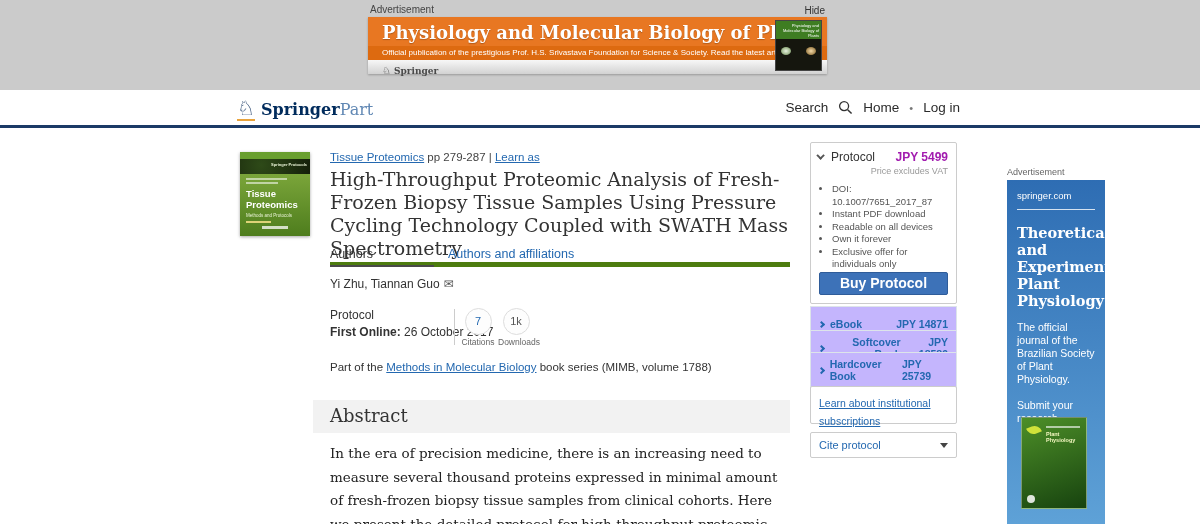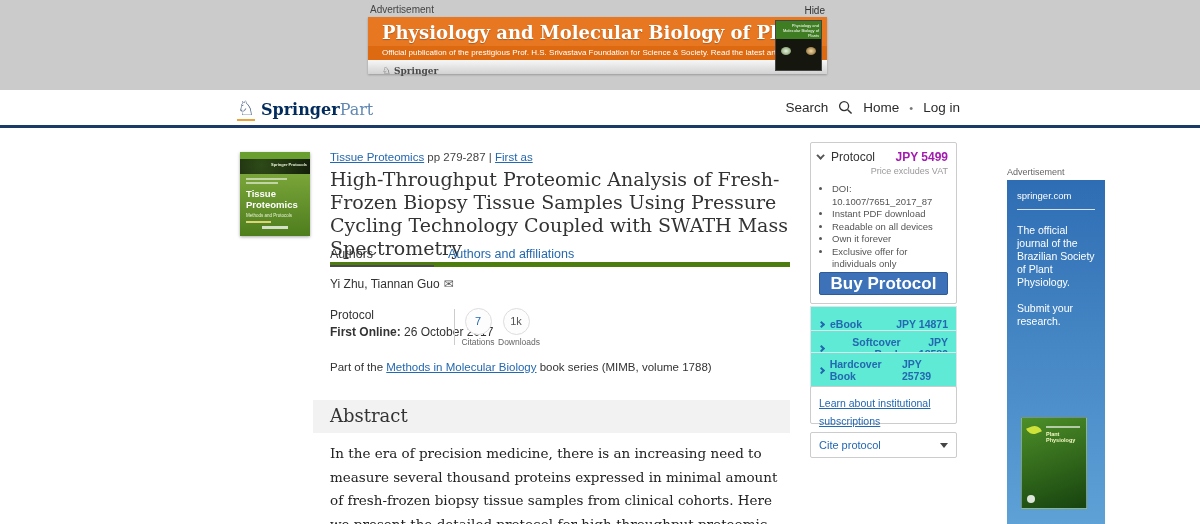--- a/index.html
+++ b/index.html
@@ -78,25 +78,25 @@
   #abs-text { position:absolute; left:330px; top:442px; width:462px; font-size:13.5px; line-height:23.5px; color:#222; text-align:left; }
 
   
   .sbox { position:absolute; left:810px; width:147px; background:#fff; border:1px solid #ccc; border-radius:2px; }
   #buybox { top:142px; height:162px; padding:7px 8px; }
   #buybox .row1 { display:flex; align-items:center; font-size:12px; color:#333; }
   #buybox .price { margin-left:auto; font-weight:bold; color:#a21caf; font-size:12px; }
   #buybox .vat { text-align:right; font-size:9px; color:#999; margin-top:2px; }
   #buybox ul { margin:7px 0 0 13px; }
   #buybox li { font-size:9.5px; color:#555; line-height:12.5px; }
-  #buy-btn { position:absolute; left:8px; right:8px; bottom:8px; height:23px; background:#3d72b8; border:1px solid #2f5c99; border-radius:2px; color:#fff; font-size:17px; font-weight:bold; text-align:center; line-height:21px; cursor:pointer; }
+  #buy-btn { position:absolute; left:8px; right:8px; bottom:8px; height:23px; background:#3d72b8; border:1px solid #2f5c99; border-radius:2px; color:#fff; font-size:14px; font-weight:bold; text-align:center; line-height:21px; cursor:pointer; }
   .chev-d { width:6px; height:6px; border-left:2px solid #555; border-bottom:2px solid #555; transform:rotate(-45deg) translateY(-2px); display:inline-block; margin-right:6px; }
   .chev-r { width:5px; height:5px; border-top:2px solid #2368b0; border-right:2px solid #2368b0; transform:rotate(45deg); display:inline-block; margin-right:6px; }
 
-  .offer { position:absolute; left:810px; width:147px; height:21px; background:#5eead4; border:1px solid #dde4ea; display:flex; align-items:center; padding:17px 8px; cursor:pointer; }
+  .offer { position:absolute; left:810px; width:147px; height:21px; background:#c4b5fd; border:1px solid #dde4ea; display:flex; align-items:center; padding:17px 8px; cursor:pointer; }
   .offer .olabel { font-size:10.5px; font-weight:bold; color:#2368b0; }
   .offer .oprice { margin-left:auto; font-size:10.5px; font-weight:bold; color:#2368b0; }
   #offer-0 { top:306px; } #offer-1 { top:330px;text-align:right; } #offer-2 { top:352px; }
 
   #instbox { top:386px; height:38px; padding:6px 8px; }
   #instbox a { font-size:10.5px; line-height:13px; color:#2368b0; text-decoration:underline; cursor:pointer; }
   #citebox { top:432px; height:26px; padding:0 8px; display:flex; align-items:center; cursor:pointer; }
   #citebox .cite-label { font-size:11px; color:#2368b0; }
   #citebox .caret { margin-left:auto; width:0; height:0; border-left:4px solid transparent; border-right:4px solid transparent; border-top:5px solid #444; }
 
@@ -166,21 +166,21 @@
   <div class="cv-title"><span>Tissue</span><br><span>Proteomics</span></div>
   <div class="cv-sub">Methods and Protocols</div>
   <div class="cv-ed"></div>
   <div class="cv-pub"><i></i></div>
 </div>
 
 <div id="breadcrumb">
   <a>Tissue Proteomics</a>
   <span>pp 279-287</span>
   <span>|</span>
-  <a>First as</a>
+  <a>Learn as</a>
 </div>
 <h1 id="title" class="serif">High-Throughput Proteomic Analysis of Fresh-Frozen Biopsy Tissue Samples Using Pressure Cycling Technology Coupled with SWATH Mass Spectrometry</h1>
 
 <div id="tabs">
   <span id="tab-authors">Authors</span>
   <span id="tab-affil">Authors and affiliations</span>
 </div>
 <div id="authors">
   <span>Yi Zhu, Tiannan Guo</span><span class="mail">✉</span>
 </div>
@@ -248,20 +248,21 @@
 </div>
 <div class="sbox" id="citebox">
   <span class="cite-label">Cite protocol</span>
   <span class="caret"></span>
 </div>
 
 <span id="rad-label">Advertisement</span>
 <div id="rad">
   <div class="site">springer.com</div>
   <hr>
+  <div class="rtitle serif">Theoretical and Experimental Plant Physiology</div>
   <div class="rbody">The official journal of the Brazilian Society of Plant Physiology.</div>
   <div class="rcta">Submit your research.</div>
   <div id="rad-cover">
     <i class="leaf"></i>
     <i class="l1"></i>
     <span class="ct">Plant Physiology</span>
     <i class="circ"></i>
   </div>
 </div>
 

